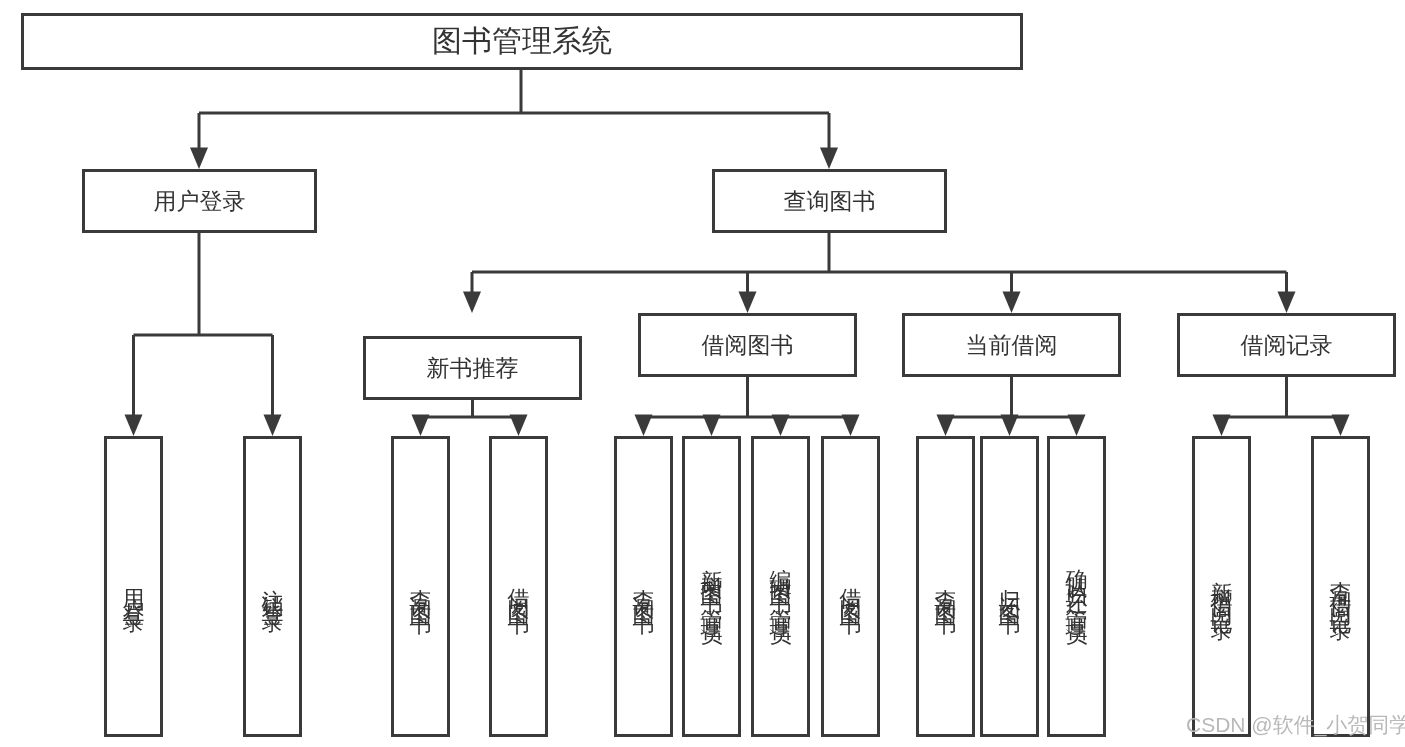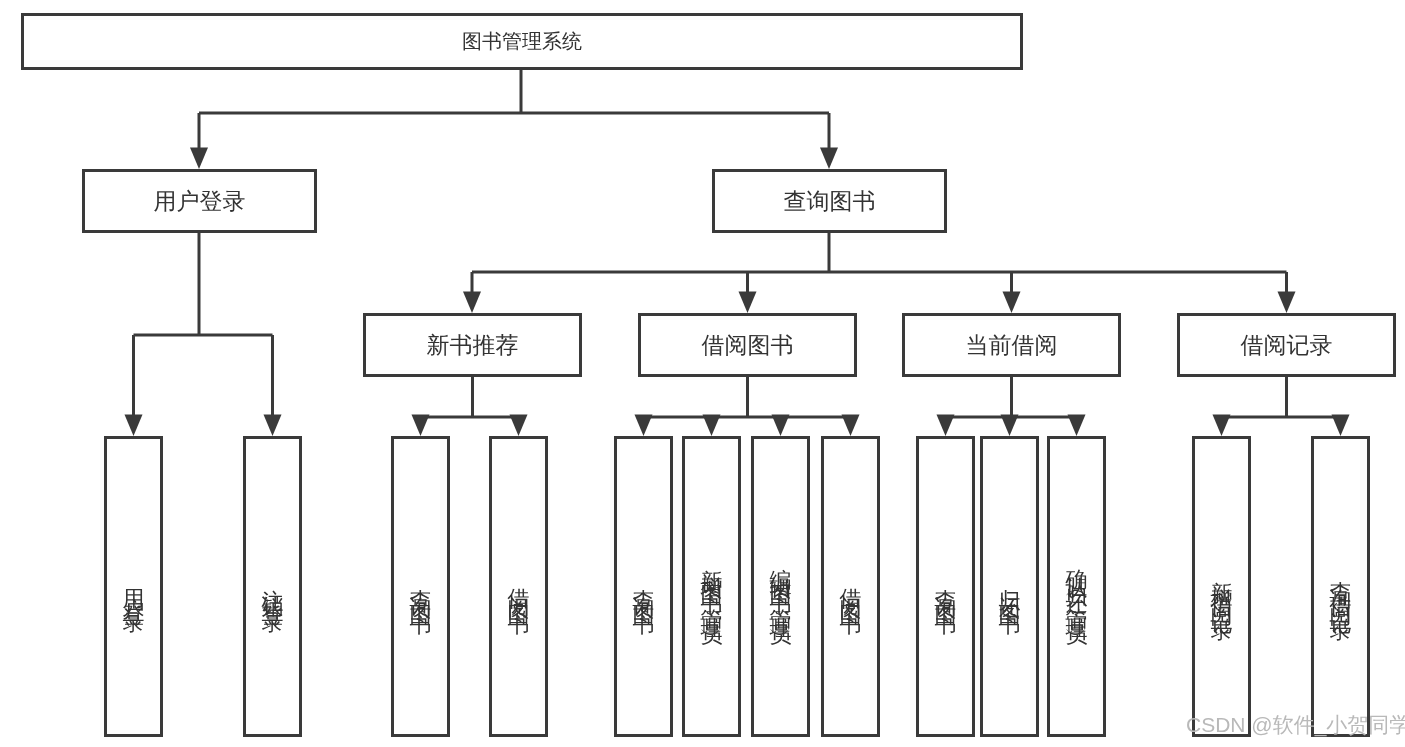--- a/index.html
+++ b/index.html
@@ -15,26 +15,26 @@
   }
   .node{
     position:absolute;
     box-sizing:border-box;
     background:#ffffff;
     border:3px solid #3a3a3a;
     display:flex;align-items:center;justify-content:center;
     color:#333333;
     z-index:2;
   }
-  .root{left:21px;top:13px;width:1002px;height:57px;font-size:20px;}
+  .root{left:21px;top:13px;width:1002px;height:57px;font-size:30px;}
   .l1{top:169px;width:235px;height:64px;font-size:23px;}
   .l1a{left:82px;}
   .l1b{left:712px;}
   .l2{top:313px;width:219px;height:64px;font-size:23px;}
-  .l2a{left:363px;}
+  .l2a{left:363px;margin-top:23px;}
   .l2b{left:638px;}
   .l2c{left:902px;}
   .l2d{left:1177px;}
   .leaf{top:436px;width:59px;height:301px;font-size:22px;}
   .leaf .vtext{
     writing-mode:vertical-rl;
     text-orientation:mixed;
     letter-spacing:8px;
     line-height:1;
     white-space:nowrap;

